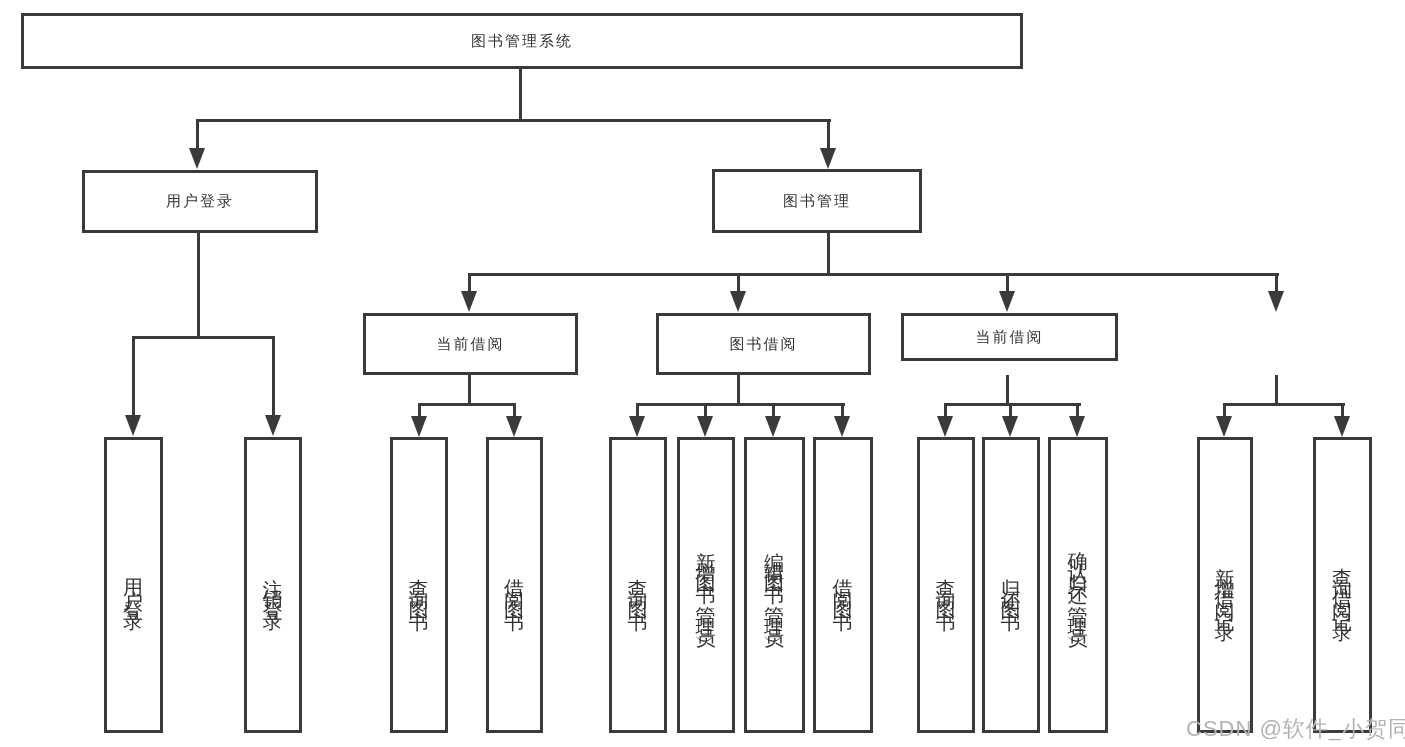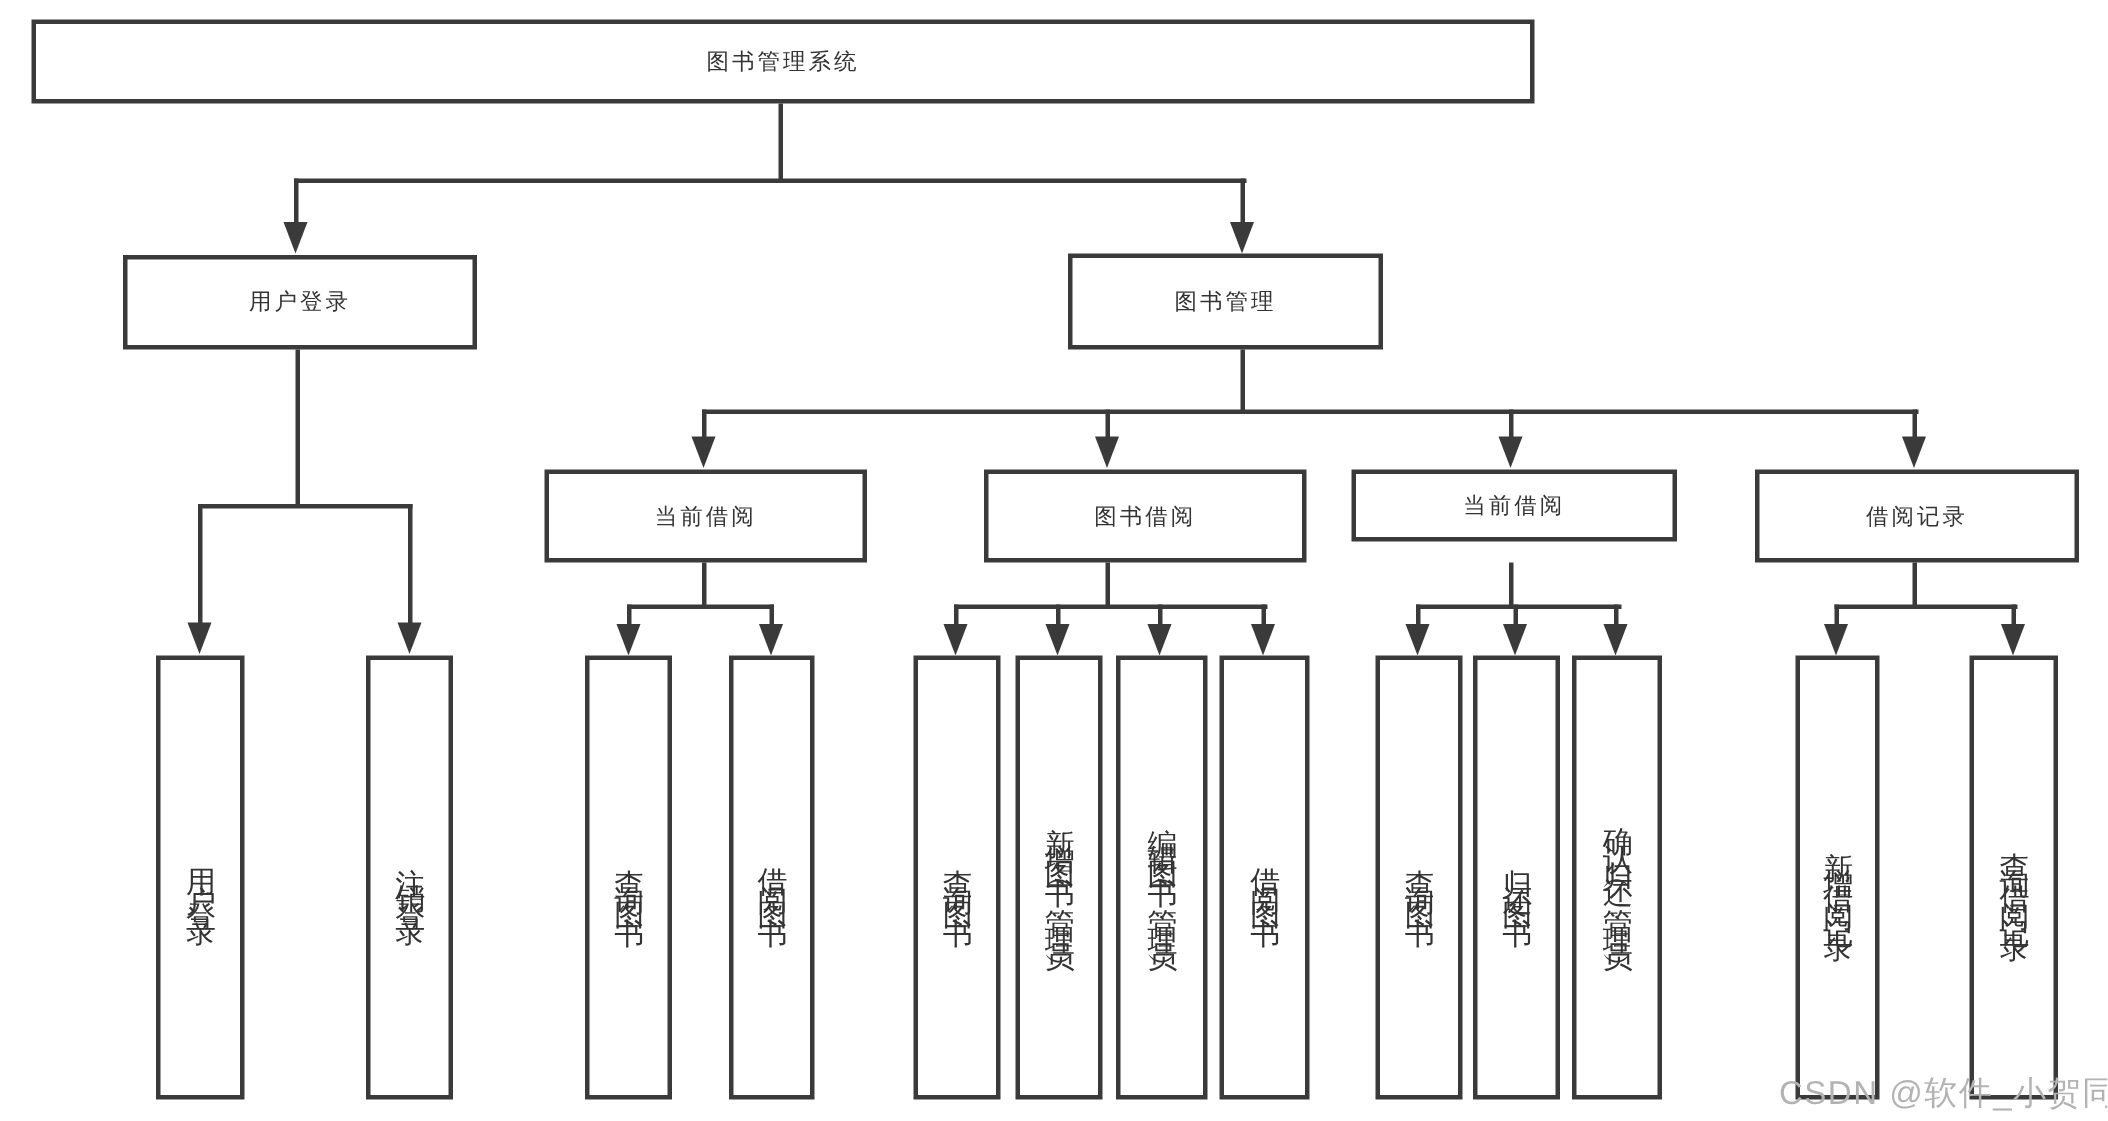--- a/index.html
+++ b/index.html
@@ -101,23 +101,20 @@
 
   <div class="box" style="left:363px;top:313px;width:215px;height:62px">
     <span>当前借阅</span>
   </div>
   <div class="box" style="left:656px;top:313px;width:215px;height:62px">
     <span>图书借阅</span>
   </div>
   <div class="box" style="left:901px;top:313px;width:217px;height:48px">
     <span>当前借阅</span>
   </div>
-  <div class="box" style="left:1170px;top:313px;width:216px;height:62px">
-    <span>借阅记录</span>
-  </div>
 
   <div class="vline" style="left:468px;top:375px;height:30px"></div>
   <div class="hline" style="left:418px;top:403px;width:98px"></div>
   <div class="vline" style="left:418px;top:403px;height:15px"></div>
   <div class="vline" style="left:513px;top:403px;height:15px"></div>
   <div class="arrow" style="left:411px;top:416px"></div>
   <div class="arrow" style="left:506px;top:416px"></div>
 
   <div class="vline" style="left:737px;top:375px;height:30px"></div>
   <div class="hline" style="left:636px;top:403px;width:209px"></div>

